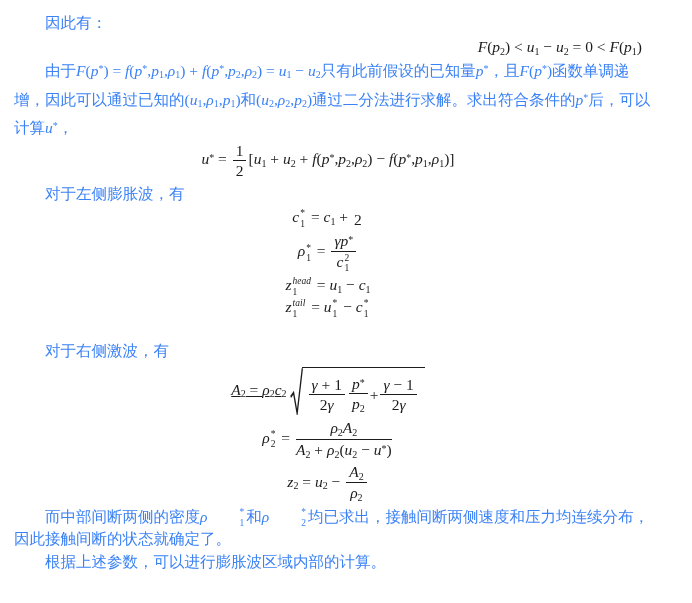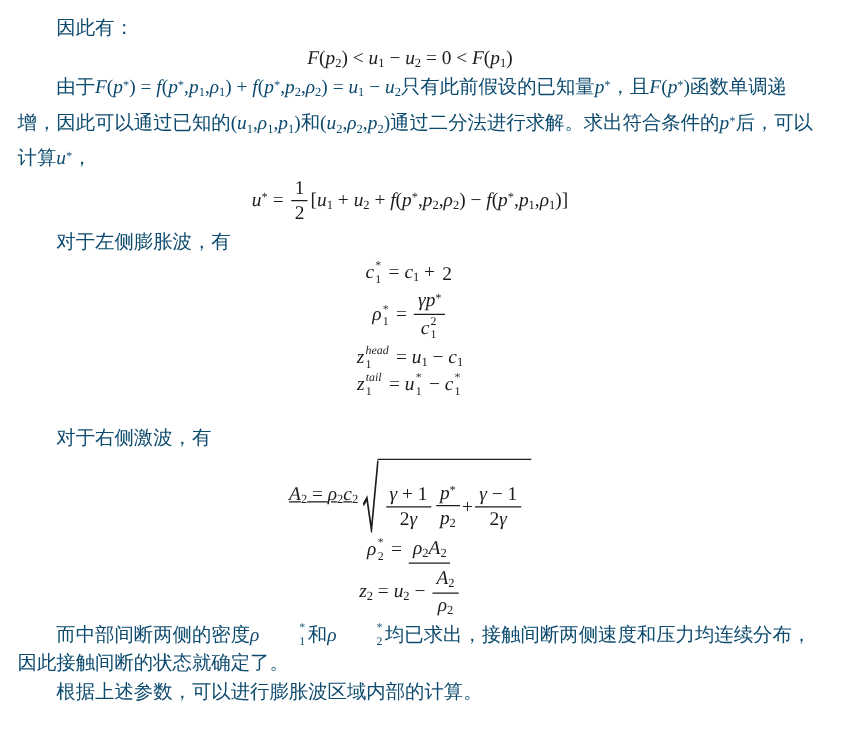--- a/index.html
+++ b/index.html
@@ -7,28 +7,28 @@
     width:692px; height:603px; overflow:hidden;
     background:#ffffff; color:#1c1c1c;
     font-family:"Liberation Sans", sans-serif;
   }
   .page {
     box-sizing:border-box; width:692px; height:603px;
     padding:12px 32px 0 14px;
   }
   .para {
     margin:0; font-size:15.5px; line-height:22.5px;
-    text-indent:2em; color:#0c4a6e;
+    text-indent:2em; color:#3b82f6;
   }
   .eq {
     text-align:center; padding-right:18px;
     font-family:"Liberation Serif", serif; font-size:15.5px;
     color:#1c1c1c; line-height:normal;
   }
-  .eq-f        { margin:3px 0 2px; }
+  .eq-f        { margin:3px 0 2px;text-align:right; }
   .eq-ustar    { margin:3px 0 3px; }
   .eq-c1star   { margin:3px 0 1px; }
   .eq-rho1star { margin:3px 0 1px; }
   .eq-z1head   { margin:2px 0 0; }
   .eq-z1tail   { margin:1px 0 1px; }
   .eq-a2       { margin:5px 0 3px;text-decoration:underline; }
   .eq-rho2star { margin:4px 0 2px; }
   .eq-z2       { margin:3px 0 3px; }
   .p-left  { margin-top:2px; }
   .p-right { margin-top:20px; }
@@ -50,21 +50,21 @@
     display:inline-flex; flex-direction:column; vertical-align:middle;
     text-align:center; margin:0 2px;
   }
   .m-frac .m-num { display:block; border-bottom:1.3px solid #1c1c1c; padding:0 3px 1px; line-height:1.12; }
   .m-frac .m-den { display:block; padding-top:1px; line-height:1.12; }
   .m-sqrt { display:inline-flex; align-items:stretch; vertical-align:middle; margin-left:3px; }
   .m-rad  { flex:0 0 13px; width:13px; display:flex; margin-right:-1px; }
   .m-rad svg { width:100%; height:100%; display:block; }
   .m-radicand {
     display:inline-flex; align-items:center;
-    border-top:1.5px solid #1c1c1c; padding:18px 6px 1px 5px;
+    border-top:1.5px solid #1c1c1c; padding:7px 6px 1px 5px;
   }
 </style>
 </head>
 <body>
 
 <div class="page">
   <p class="para"><span class="m-cn">因此有：</span></p>
   <div class="eq eq-f"><span class="m-it">F</span><span class="m-rm">(</span><span class="m-it">p</span><span class="m-sub">2</span><span class="m-rm">) &lt; </span><span class="m-it">u</span><span class="m-sub">1</span><span class="m-rm"> − </span><span class="m-it">u</span><span class="m-sub">2</span><span class="m-rm"> = 0 &lt; </span><span class="m-it">F</span><span class="m-rm">(</span><span class="m-it">p</span><span class="m-sub">1</span><span class="m-rm">)</span></div>
   <p class="para"><span class="m-cn">由于</span><span class="m-it">F</span><span class="m-rm">(</span><span class="m-it">p</span><span class="m-sup">*</span><span class="m-rm">) = </span><span class="m-it">f</span><span class="m-rm">(</span><span class="m-it">p</span><span class="m-sup">*</span><span class="m-rm">,</span><span class="m-it">p</span><span class="m-sub">1</span><span class="m-rm">,</span><span class="m-it">ρ</span><span class="m-sub">1</span><span class="m-rm">) + </span><span class="m-it">f</span><span class="m-rm">(</span><span class="m-it">p</span><span class="m-sup">*</span><span class="m-rm">,</span><span class="m-it">p</span><span class="m-sub">2</span><span class="m-rm">,</span><span class="m-it">ρ</span><span class="m-sub">2</span><span class="m-rm">) = </span><span class="m-it">u</span><span class="m-sub">1</span><span class="m-rm"> − </span><span class="m-it">u</span><span class="m-sub">2</span><span class="m-cn">只有此前假设的已知量</span><span class="m-it">p</span><span class="m-sup">*</span><span class="m-cn">，且</span><span class="m-it">F</span><span class="m-rm">(</span><span class="m-it">p</span><span class="m-sup">*</span><span class="m-rm">)</span><span class="m-cn">函数单调递增，因此可以通过已知的</span><span class="m-rm">(</span><span class="m-it">u</span><span class="m-sub">1</span><span class="m-rm">,</span><span class="m-it">ρ</span><span class="m-sub">1</span><span class="m-rm">,</span><span class="m-it">p</span><span class="m-sub">1</span><span class="m-rm">)</span><span class="m-cn">和</span><span class="m-rm">(</span><span class="m-it">u</span><span class="m-sub">2</span><span class="m-rm">,</span><span class="m-it">ρ</span><span class="m-sub">2</span><span class="m-rm">,</span><span class="m-it">p</span><span class="m-sub">2</span><span class="m-rm">)</span><span class="m-cn">通过二分法进行求解。求出符合条件的</span><span class="m-it">p</span><span class="m-sup">*</span><span class="m-cn">后，可以计算</span><span class="m-it">u</span><span class="m-sup">*</span><span class="m-cn">，</span></p>
   <div class="eq eq-ustar"><span class="m-it">u</span><span class="m-sup">*</span><span class="m-rm"> = </span><span class="m-frac">
@@ -123,20 +123,21 @@
             <span class="m-num"><span class="m-it">γ</span><span class="m-rm"> − 1</span></span>
             <span class="m-den"><span class="m-rm">2</span><span class="m-it">γ</span></span>
           </span>
         </span>
       </span></div>
   <div class="eq eq-rho2star"><span class="m-it">ρ</span><span class="m-ss">
         <span class="m-up">*</span>
         <span class="m-dn">2</span>
       </span><span class="m-rm"> = </span><span class="m-frac">
         <span class="m-num"><span class="m-it">ρ</span><span class="m-sub">2</span><span class="m-it">A</span><span class="m-sub">2</span></span>
+        <span class="m-den"><span class="m-it">A</span><span class="m-sub">2</span><span class="m-rm"> + </span><span class="m-it">ρ</span><span class="m-sub">2</span><span class="m-rm">(</span><span class="m-it">u</span><span class="m-sub">2</span><span class="m-rm"> − </span><span class="m-it">u</span><span class="m-sup">*</span><span class="m-rm">)</span></span>
       </span></div>
   <div class="eq eq-z2"><span class="m-it">z</span><span class="m-sub">2</span><span class="m-rm"> = </span><span class="m-it">u</span><span class="m-sub">2</span><span class="m-rm"> − </span><span class="m-frac">
         <span class="m-num"><span class="m-it">A</span><span class="m-sub">2</span></span>
         <span class="m-den"><span class="m-it">ρ</span><span class="m-sub">2</span></span>
       </span></div>
   <p class="para"><span class="m-cn">而中部间断两侧的密度</span><span class="m-it">ρ</span><span class="m-ss">
         <span class="m-up">*</span>
         <span class="m-dn">1</span>
       </span><span class="m-cn">和</span><span class="m-it">ρ</span><span class="m-ss">
         <span class="m-up">*</span>

